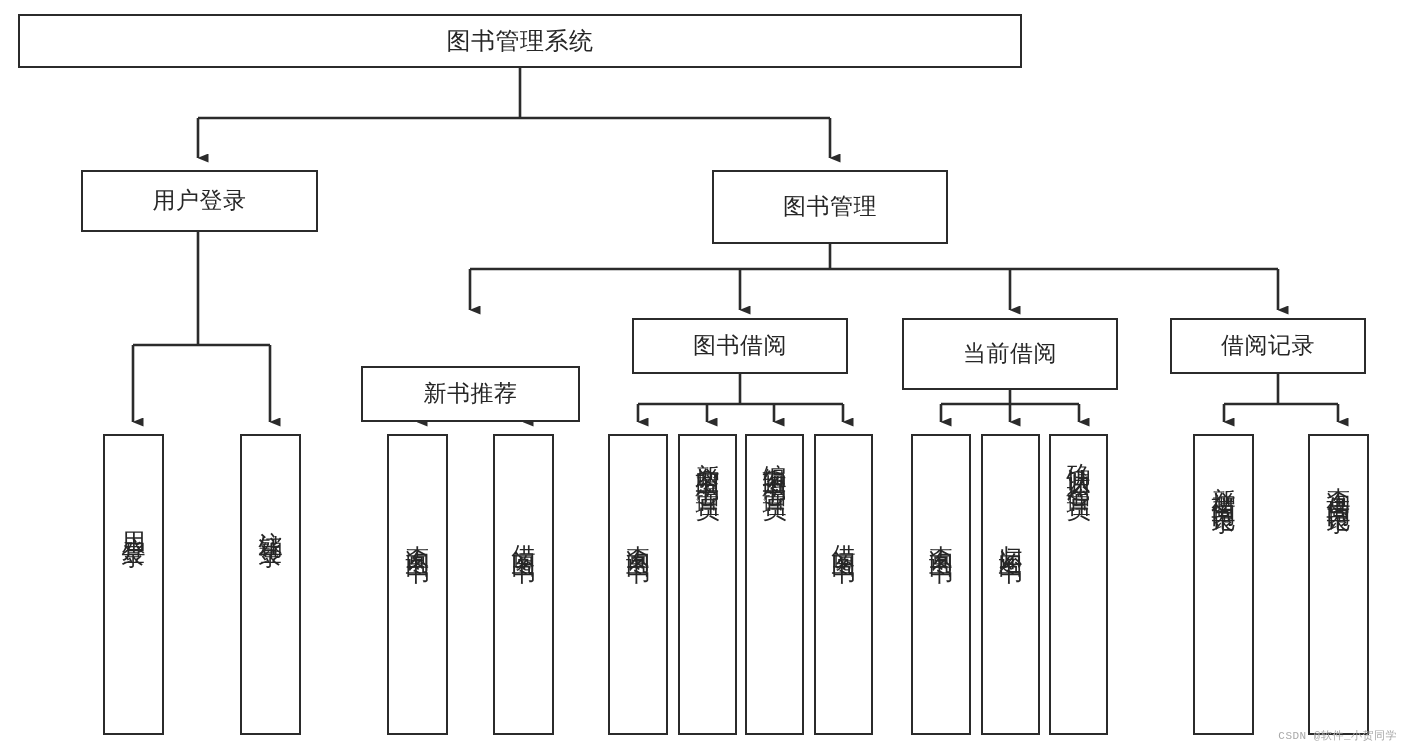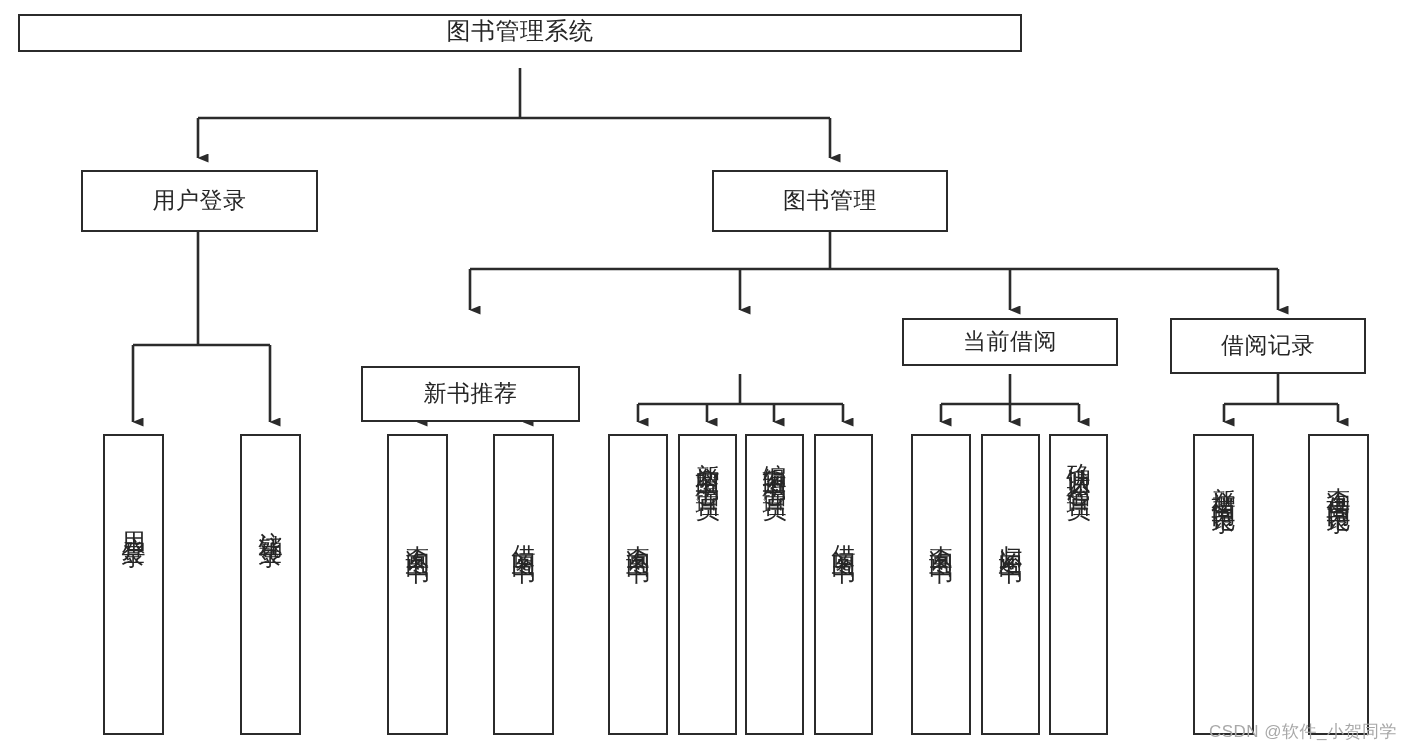--- a/index.html
+++ b/index.html
@@ -72,24 +72,25 @@
   .node.leaf.pad-top2 .node-label {
     margin-top: 84px;
   }
   .node.leaf.pad-top4 .node-label {
     margin-top: 26px;
   }
   .watermark {
     position: absolute;
     right: 8px;
     bottom: 4px;
-    font-size: 17px;
+    font-size: 11px;
     color: #a8a8a8;
     letter-spacing: 0.5px;
     white-space: nowrap;
+    font-family: Liberation Mono, monospace;
   }
 </style>
 </head>
 <body>
 
 <div id="diagram-canvas">
 
   <svg id="connector-layer" viewBox="0 0 1405 747" width="1405" height="747" xmlns="http://www.w3.org/2000/svg">
     <defs>
       <marker id="arrowhead" markerWidth="9" markerHeight="11" refX="4.5" refY="10.5" orient="auto" markerUnits="userSpaceOnUse">
@@ -145,35 +146,38 @@
     </g>
 
     <g stroke="#2b2b2b" stroke-width="2.6" fill="none">
       <path d="M1278,374 L1278,404"></path>
       <path d="M1224,404 L1338,404"></path>
       <path d="M1224,404 L1224,422" marker-end="url(#arrowhead)"></path>
       <path d="M1338,404 L1338,422" marker-end="url(#arrowhead)"></path>
     </g>
   </svg>
 
-  <div class="node horiz root" style="left:18px; top:14px; width:1004px; height:38px;font-family:Liberation Mono, monospace;">
+  <div class="node horiz root" style="left:18px; top:14px; width:1004px; height:54px;">
     <span class="node-label">图书管理系统</span>
   </div>
 
   <div class="node horiz" style="left:81px; top:170px; width:237px; height:62px;">
     <span class="node-label">用户登录</span>
   </div>
-  <div class="node horiz" style="left:712px; top:170px; width:236px; height:62px;">
+  <div class="node horiz" style="left:712px; top:170px; width:236px; height:74px;">
     <span class="node-label">图书管理</span>
   </div>
 
   <div class="node horiz" style="left:361px; top:318px; width:219px; height:56px;margin-top:48px;">
     <span class="node-label">新书推荐</span>
   </div>
-  <div class="node horiz" style="left:902px; top:318px; width:216px; height:48px;">
+  <div class="node horiz" style="left:632px; top:318px; width:216px; height:56px;">
+    <span class="node-label">图书借阅</span>
+  </div>
+  <div class="node horiz" style="left:902px; top:318px; width:216px; height:72px;">
     <span class="node-label">当前借阅</span>
   </div>
   <div class="node horiz" style="left:1170px; top:318px; width:196px; height:56px;">
     <span class="node-label">借阅记录</span>
   </div>
 
   <div class="node leaf pad-top" style="left:103px; top:434px; width:61px; height:301px;">
     <span class="node-label">用户登录</span>
   </div>
   <div class="node leaf pad-top" style="left:240px; top:434px; width:61px; height:301px;">

